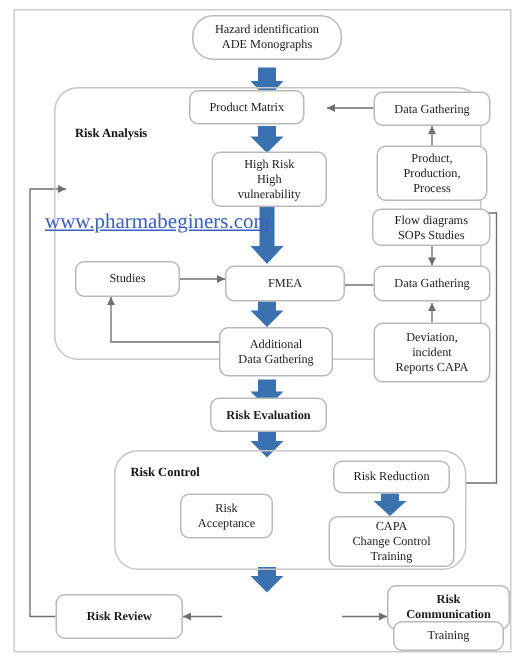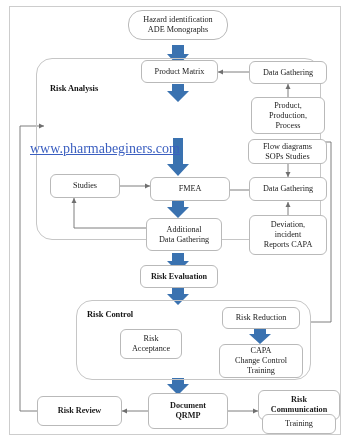--- a/index.html
+++ b/index.html
@@ -80,22 +80,25 @@
   <span class="grplabel" style="left:50px;top:84px;">Risk Analysis</span>
 
   <div class="grp" style="left:76px;top:300px;width:235px;height:80px;"></div>
   <span class="grplabel" style="left:87px;top:310px;">Risk Control</span>
 
   <a class="url" style="left:30px;top:141px;">www.pharmabeginers.com</a>
 
   <div class="node" style="left:128px;top:10px;width:100px;height:30px;white-space:pre-line;border-radius:14px;">Hazard identification
 ADE Monographs</div>
 
-  <div class="node" style="left:141px;top:60px;width:77px;height:23px;">Product Matrix</div>
+  <div class="node" style="left:126px;top:60px;width:77px;height:23px;">Product Matrix</div>
 
+  <div class="node" style="left:141px;top:101px;width:77px;height:37px;white-space:pre-line;">High Risk
+High
+vulnerability</div>
 
   <div class="node" style="left:150px;top:177px;width:80px;height:24px;">FMEA</div>
 
   <div class="node" style="left:146px;top:218px;width:76px;height:33px;white-space:pre-line;">Additional
 Data Gathering</div>
 
   <div class="node" style="left:50px;top:174px;width:70px;height:24px;">Studies</div>
 
   <div class="node" style="left:249px;top:61px;width:78px;height:23px;">Data Gathering</div>
 
@@ -118,21 +121,19 @@
 Acceptance</div>
 
   <div class="node" style="left:222px;top:307px;width:78px;height:22px;">Risk Reduction</div>
 
   <div class="node" style="left:219px;top:344px;width:84px;height:34px;white-space:pre-line;">CAPA
 Change Control
 Training</div>
 
   <div class="node bold" style="left:37px;top:396px;width:85px;height:30px;">Risk Review</div>
 
-  <div class="node bold" style="left:148px;top:393px;width:80px;height:36px;white-space:pre-line;">Document
-QRMP</div>
 
   <div class="node bold" style="left:258px;top:390px;width:82px;height:30px;white-space:pre-line;">Risk
 Communication</div>
 
   <div class="node" style="left:262px;top:414px;width:74px;height:20px;">Training</div>
 
 </div>
 
 </body></html>

